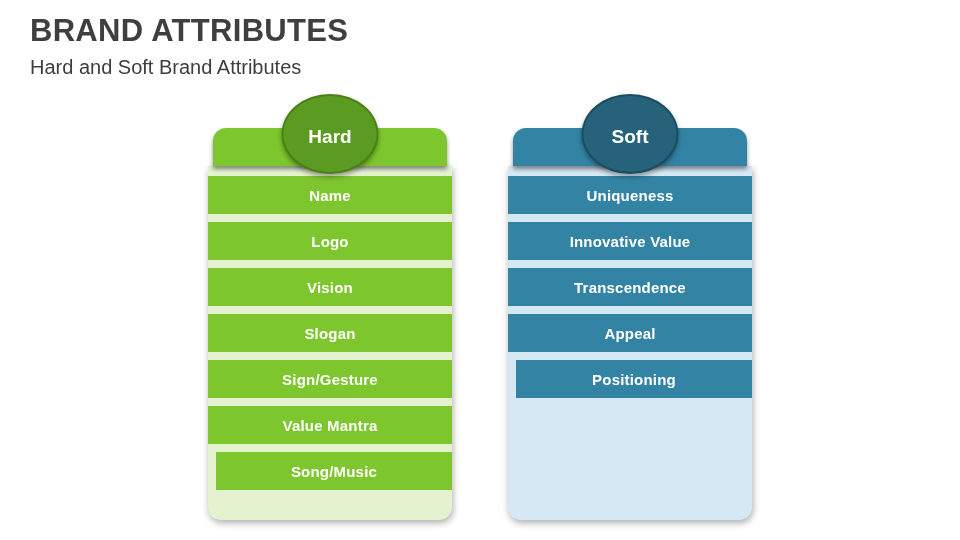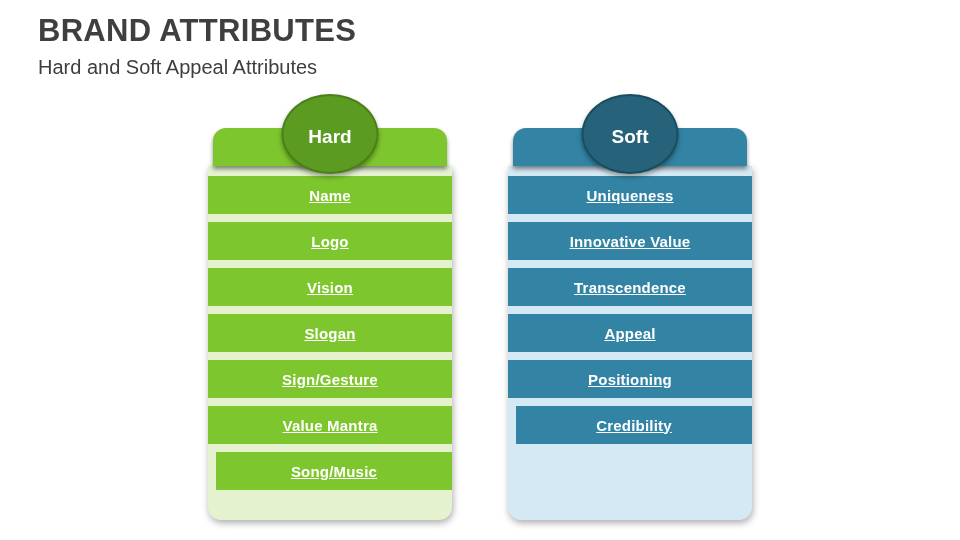--- a/index.html
+++ b/index.html
@@ -1,19 +1,19 @@
 <!DOCTYPE html>
 <html><head>
 <meta charset="utf-8">
 <style>
   html,body{margin:0;padding:0;background:#fff;}
   body{font-family:"Liberation Sans", sans-serif;}
   .slide{position:relative;width:960px;height:540px;background:#fff;overflow:hidden;}
 
-  .heading{position:absolute;left:38px;top:12px;}
+  .heading{position:absolute;left:30px;top:12px;}
   .title{margin:0;font-size:31px;font-weight:700;color:#3F3F3F;letter-spacing:0.3px;line-height:1.2;}
   .subtitle{margin:6px 0 0 0;font-size:20px;font-weight:400;color:#3E3E3E;line-height:1.2;}
 
   .card-group{position:absolute;top:94px;width:244px;height:426px;}
   .card-group.left{left:208px;}
   .card-group.right{left:508px;}
 
   .badge{
     position:absolute;left:50%;top:0;transform:translateX(-50%);
     width:97px;height:80px;border-radius:50%;
@@ -37,32 +37,32 @@
     position:absolute;top:72px;left:0;right:0;bottom:0;
     background:var(--body);
     border-radius:0 0 13px 13px;
     box-shadow:1px 3px 7px rgba(0,0,0,0.32);
     z-index:1;box-sizing:border-box;padding-top:10px;
   }
 
   .attr-row{
     height:38px;margin-bottom:8px;background:var(--row);
     display:flex;align-items:center;justify-content:center;
-    color:#fff;font-size:15px;font-weight:700;letter-spacing:0.2px;text-decoration:underline;
+    color:#fff;font-size:15px;font-weight:700;letter-spacing:0.2px;
   }
   .attr-row:last-child{margin-bottom:0;margin-left:8px;}
 </style>
 </head>
 <body>
 
 <div class="slide">
 
   <div class="heading">
     <h1 class="title" style="color: rgb(63, 63, 63);">BRAND ATTRIBUTES</h1>
-    <h2 class="subtitle">Hard and Soft Appeal Attributes</h2>
+    <h2 class="subtitle">Hard and Soft Brand Attributes</h2>
   </div>
 
   <section class="card-group left" style="--badge: #5C9B21; --ring: #4A8117; --row: #7EC62E; --body: #E4F2D0;">
     <div class="badge">
       <span>Hard</span>
     </div>
     <div class="card-header"></div>
     <div class="card-body">
       <div class="attr-row">Name</div>
       <div class="attr-row">Logo</div>
@@ -78,17 +78,16 @@
     <div class="badge">
       <span>Soft</span>
     </div>
     <div class="card-header"></div>
     <div class="card-body">
       <div class="attr-row">Uniqueness</div>
       <div class="attr-row">Innovative Value</div>
       <div class="attr-row">Transcendence</div>
       <div class="attr-row">Appeal</div>
       <div class="attr-row">Positioning</div>
-      <div class="attr-row">Credibility</div>
     </div>
   </section>
 
 </div>
 
 </body></html>

